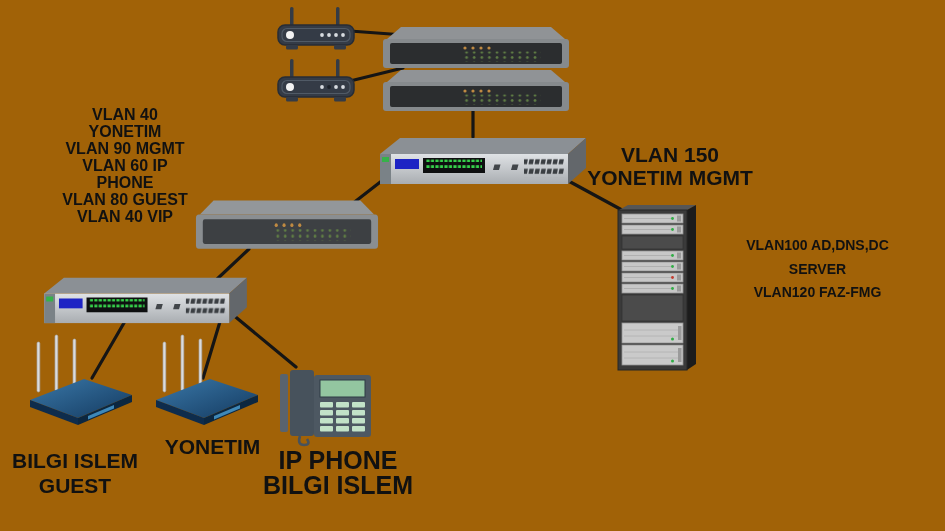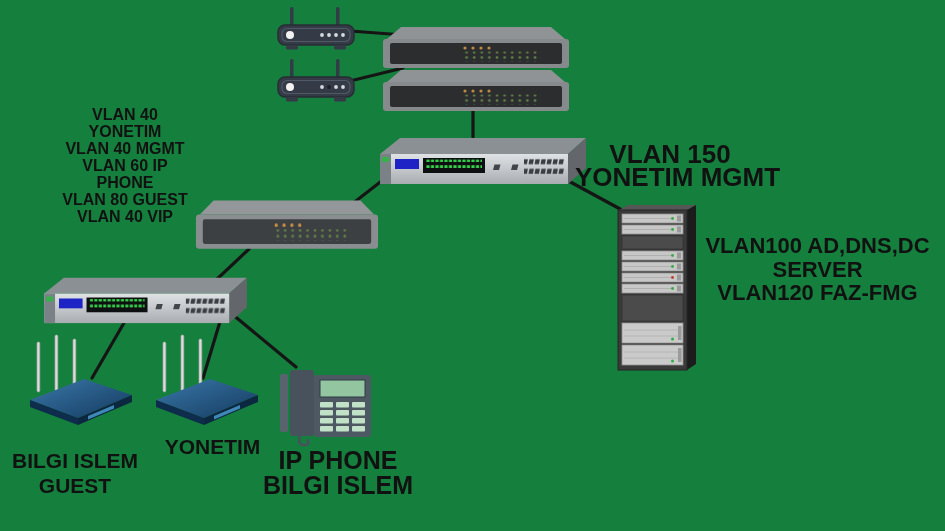--- a/index.html
+++ b/index.html
@@ -1,27 +1,27 @@
 <!DOCTYPE html>
 <html><head>
 <meta charset="utf-8">
 <style>
   html,body{margin:0;padding:0;background:#ffffff;}
   .canvas{
-    position:relative;width:945px;height:531px;background:#15803d;overflow:hidden;
+    position:relative;width:945px;height:531px;background:#a16207;overflow:hidden;
     font-family:"Liberation Sans","DejaVu Sans",sans-serif;
   }
   .wires{position:absolute;left:0;top:0;}
   .dev{position:absolute;line-height:0;}
   .dev svg{display:block;}
   .lbl{position:absolute;text-align:center;font-weight:700;color:#111111;}
   .lbl div{white-space:nowrap;}
   .lbl-access{left:30px;top:106px;width:190px;font-size:16px;line-height:17px;}
-  .lbl-srvmgmt{left:575px;top:143px;width:190px;font-size:26px;line-height:23px;}
-  .lbl-srvvlan{left:695px;top:234px;width:245px;font-size:22px;line-height:23.5px;}
+  .lbl-srvmgmt{left:575px;top:143px;width:190px;font-size:21px;line-height:23px;}
+  .lbl-srvvlan{left:695px;top:234px;width:245px;font-size:14px;line-height:23.5px;}
   .lbl-guest{left:0px;top:448px;width:150px;font-size:21px;line-height:25px;}
   .lbl-vip{left:140px;top:434px;width:145px;font-size:21px;line-height:25px;}
   .lbl-phone{left:262px;top:448px;width:152px;font-size:25px;line-height:25px;}
 </style>
 </head>
 <body>
 
 <div class="canvas">
 
   <svg class="wires" width="945" height="531" viewBox="0 0 945 531">
@@ -282,21 +282,21 @@
           <line x1="8" y1="156" x2="62" y2="156" stroke="#b0b0b0"></line>
           <circle cx="56.5" cy="159" r="1.5" fill="#2fae45" stroke="none"></circle>
           <rect x="62" y="146" width="3.5" height="14" fill="#9b9b9b" stroke="none"></rect>
       </g>
     </svg>
   </div>
 
   <div class="lbl lbl-access">
     <div>VLAN 40</div>
     <div>YONETIM</div>
-    <div>VLAN 40 MGMT</div>
+    <div>VLAN 90 MGMT</div>
     <div>VLAN 60 IP</div>
     <div>PHONE</div>
     <div>VLAN 80 GUEST</div>
     <div>VLAN 40 VIP</div>
   </div>
 
   <div class="lbl lbl-srvmgmt">
     <div>VLAN 150</div>
     <div>YONETIM MGMT</div>
   </div>

